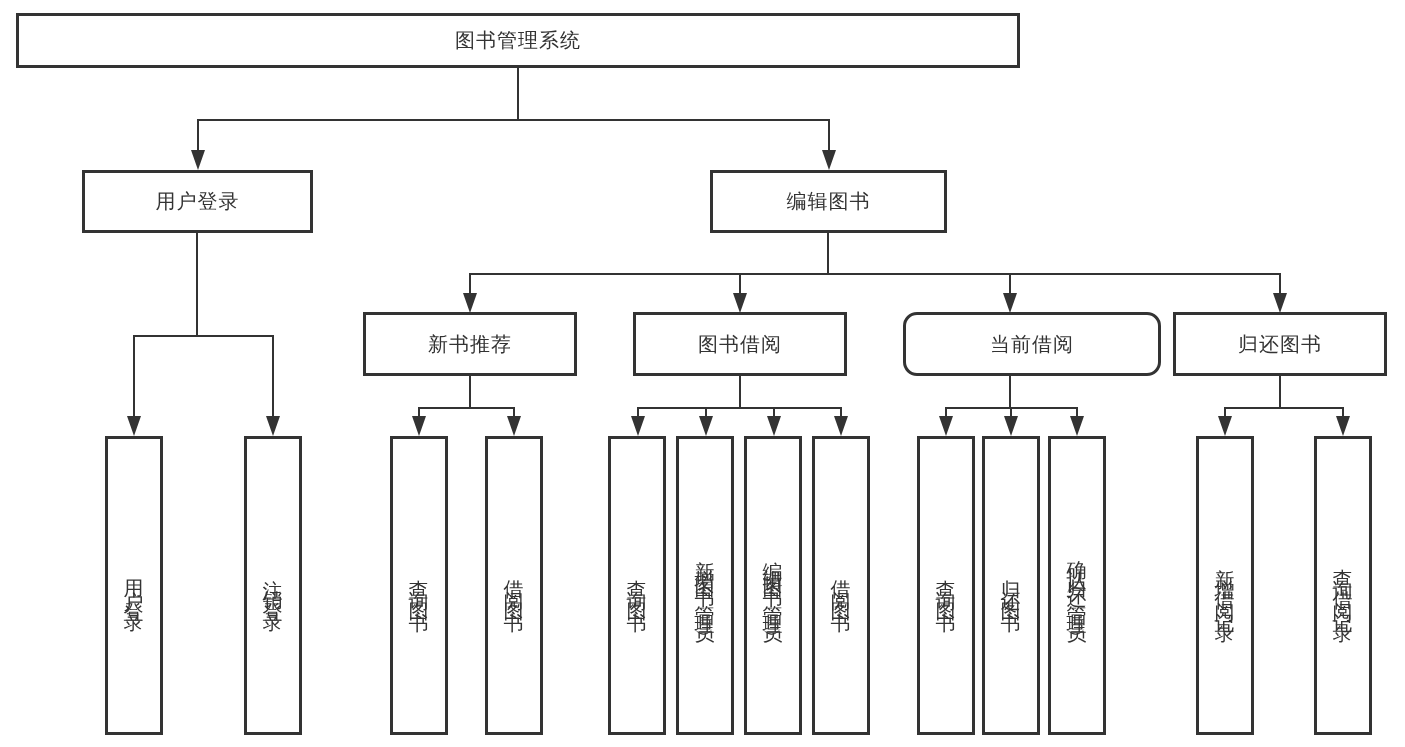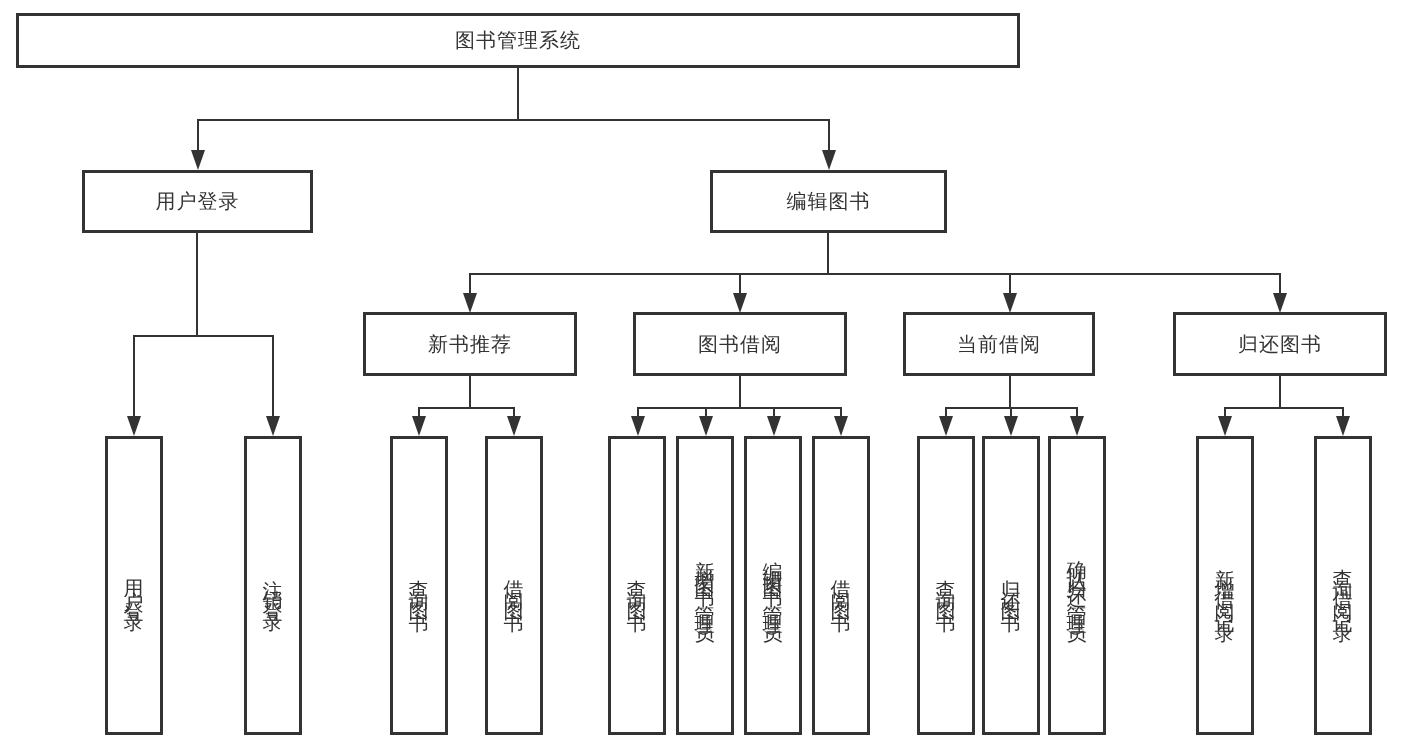--- a/index.html
+++ b/index.html
@@ -79,21 +79,21 @@
   <div class="node" style="left:710px; top:170px; width:237px; height:63px;">
     <span>编辑图书</span>
   </div>
 
   <div class="node" style="left:363px; top:312px; width:214px; height:64px;">
     <span>新书推荐</span>
   </div>
   <div class="node" style="left:633px; top:312px; width:214px; height:64px;text-align:center;">
     <span>图书借阅</span>
   </div>
-  <div class="node" style="left:903px; top:312px; width:192px; height:64px;">
+  <div class="node" style="left:903px; top:312px; width:258px; height:64px;border-radius:14px;">
     <span>当前借阅</span>
   </div>
   <div class="node" style="left:1173px; top:312px; width:214px; height:64px;">
     <span>归还图书</span>
   </div>
 
   <div class="leaf" style="left:105px;">
     <span class="vtext">用户登录</span>
   </div>
   <div class="leaf" style="left:244px;">

